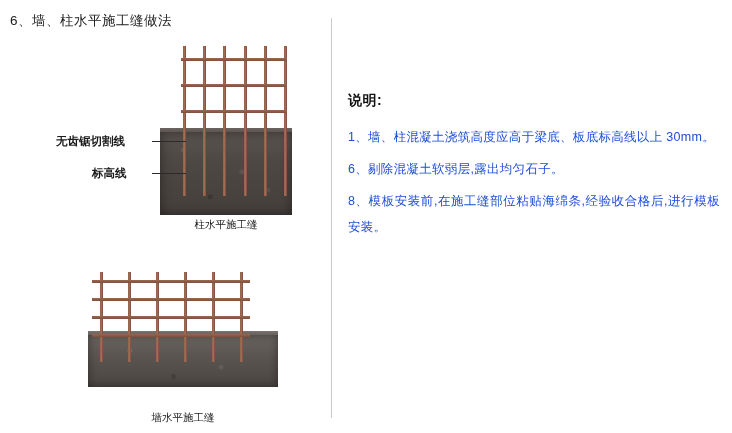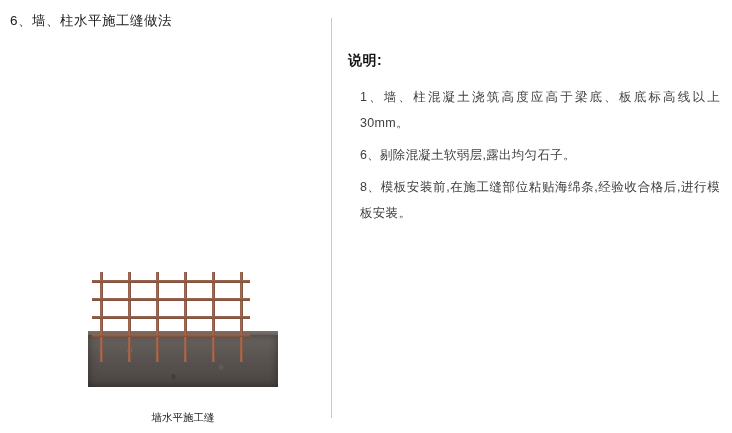--- a/index.html
+++ b/index.html
@@ -156,40 +156,64 @@
     left: 348px;
     top: 52px;
     width: 372px;
   }
   .notes-title {
     font-size: 14px;
     font-weight: bold;
     color: #111111;
     margin-bottom: 14px;
     letter-spacing: 0.5px;
+    margin-top: 40px;
   }
   .note-item {
     font-size: 12.5px;
     line-height: 26px;
-    color: #404040;
+    color: #1d4ed8;
     margin-bottom: 6px;
     letter-spacing: 0.3px;
     text-align: justify;
-    margin-left: 12px;
   }
 </style>
 </head>
 <body>
 
 <div id="page">
 
   <div class="doc-title">6、墙、柱水平施工缝做法</div>
 
   <div class="figures">
 
+    <div class="fig1">
+
+      <div class="concrete-top"></div>
+      <div class="concrete"></div>
+
+      <div class="vbar" style="left:183px; top:10px; height:150px;"></div>
+      <div class="vbar" style="left:203px; top:10px; height:150px;"></div>
+      <div class="vbar" style="left:223px; top:10px; height:150px;"></div>
+      <div class="vbar" style="left:244px; top:10px; height:150px;"></div>
+      <div class="vbar" style="left:264px; top:10px; height:150px;"></div>
+      <div class="vbar" style="left:284px; top:10px; height:150px;"></div>
+
+      <div class="hbar" style="left:181px; top:22px; width:106px;"></div>
+      <div class="hbar" style="left:181px; top:48px; width:106px;"></div>
+      <div class="hbar" style="left:181px; top:74px; width:106px;"></div>
+
+      <div class="lab" style="left:56px; top:98px;">无齿锯切割线</div>
+      <div class="leader" style="left:152px; top:105px; width:34px;"></div>
+
+      <div class="lab" style="left:92px; top:130px;">标高线</div>
+      <div class="leader" style="left:152px; top:137px; width:34px;"></div>
+
+      <div class="fig-caption" style="left:160px; top:182px; width:132px;">柱水平施工缝</div>
+    </div>
 
     <div class="fig2">
 
       <div class="concrete-top"></div>
       <div class="concrete"></div>
 
       <div class="vbar" style="left:100px; top:38px; height:90px;"></div>
       <div class="vbar" style="left:128px; top:38px; height:90px;"></div>
       <div class="vbar" style="left:156px; top:38px; height:90px;"></div>
       <div class="vbar" style="left:184px; top:38px; height:90px;"></div>

